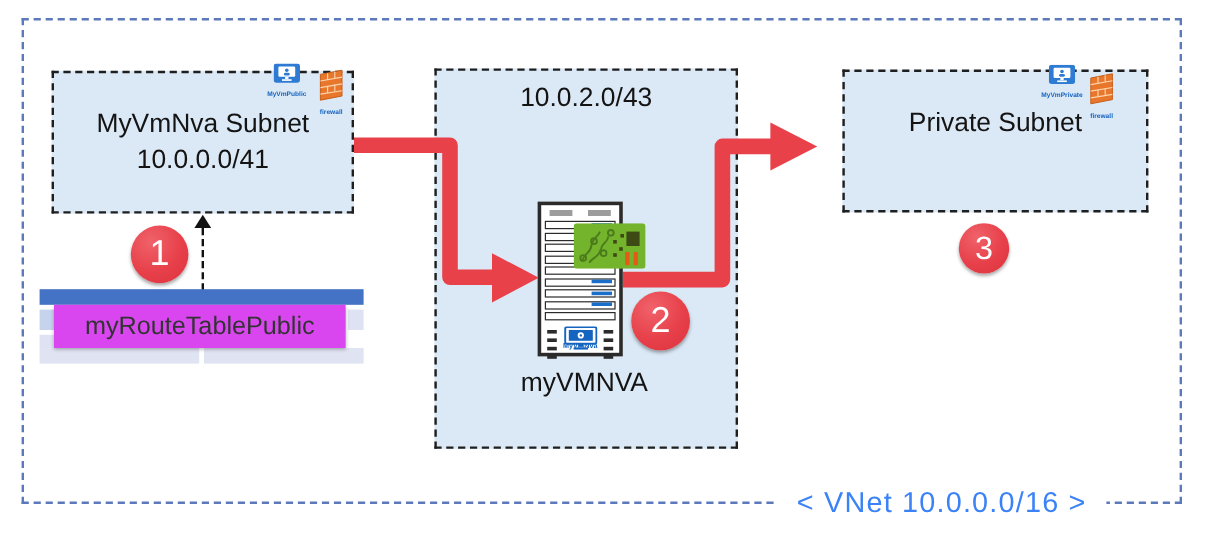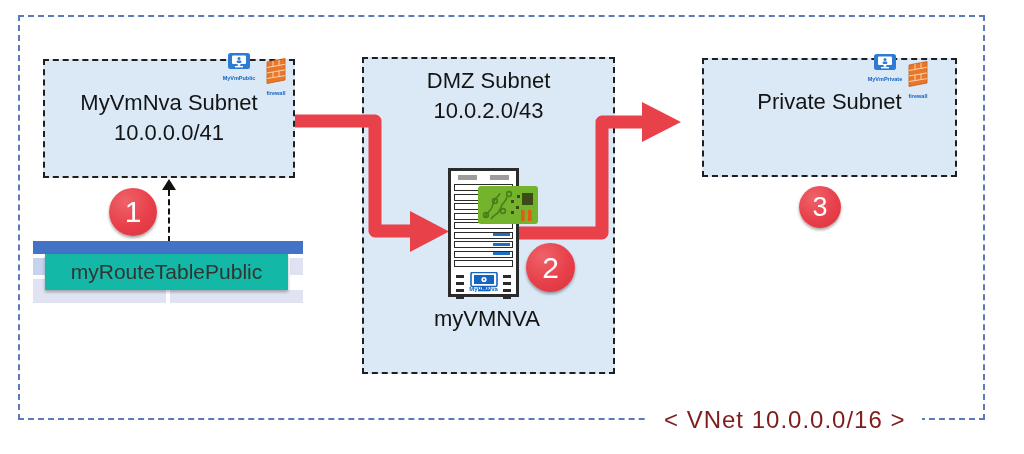--- a/index.html
+++ b/index.html
@@ -3,21 +3,21 @@
 <meta charset="utf-8">
 <style>
   * { margin:0; padding:0; box-sizing:border-box; }
   body { font-family:"Liberation Sans", sans-serif; background:#fff; }
   .stage { position:relative; width:1024px; height:454px; background:#fff; overflow:hidden; }
 
   
   .vnet { position:absolute; left:18px; top:15px; width:967px; height:405px;
           border:2px dashed #5b79bb; }
   .vnet-label { position:absolute; left:648px; top:398px; height:44px; padding:0 16px;
-          background:#fff; display:flex; align-items:center; font-size:24px; color:#7f1d1d;
+          background:#fff; display:flex; align-items:center; font-size:24px; color:#3b82f6;
           letter-spacing:1px; z-index:3; white-space:nowrap; }
 
   
   .subnet { position:absolute; background:#dbe8f5; border:2px dashed #1f1f1f; z-index:1; }
   .subnet-public  { left:43px;  top:59px; width:252px; height:119px; }
   .subnet-dmz     { left:362px; top:57px; width:253px; height:317px; }
   .subnet-private { left:683px; top:58px; width:255px; height:119px;margin-left:19px; }
   .subnet-text { position:absolute; left:0; width:100%; text-align:center;
           font-size:22px; line-height:30px; color:#141414; }
   .subnet-public  .subnet-text { top:27px; }
@@ -48,21 +48,21 @@
           border-bottom:11px solid #111; z-index:2; }
 
   
   .route-table { position:absolute; left:33px; top:241px; width:270px; height:62px; z-index:2; }
   .rt-header { position:absolute; left:0; top:0; width:270px; height:13px; background:#4472c4; }
   .rt-cell-l1 { position:absolute; left:0; top:17px; width:12px; height:17px; background:#c5d3ec; }
   .rt-cell-l2 { position:absolute; left:0; top:38px; width:12px; height:11px; background:#dfe2f2; }
   .rt-cell-r1 { position:absolute; left:257px; top:17px; width:13px; height:17px; background:#dfe2f2; }
   .rt-row-b1 { position:absolute; left:0; top:49px; width:133px; height:13px; background:#e0e3f2; }
   .rt-row-b2 { position:absolute; left:137px; top:49px; width:133px; height:13px; background:#e0e3f2; }
-  .rt-label { position:absolute; left:12px; top:13px; width:243px; height:36px; background:#14b8a6;
+  .rt-label { position:absolute; left:12px; top:13px; width:243px; height:36px; background:#d946ef;
           box-shadow:0 2px 3px rgba(0,0,0,.3); display:flex; align-items:center; justify-content:center;
           font-size:21px; color:#333; }
 
   
   .server { position:absolute; left:448px; top:168px; width:71px; height:129px; background:#fff;
           border:3px solid #2b2b2b; z-index:5; }
   .vent { position:absolute; top:4px; width:19px; height:5px; background:#9c9c9c; }
   .vent.left { left:7px; } .vent.right { right:7px; }
   .slats { position:absolute; left:3px; right:3px; top:13px; }
   .slat { position:relative; height:7px; border:1.5px solid #2b2b2b; background:#fff; margin-bottom:2.5px; }
@@ -93,21 +93,20 @@
 
   <div class="subnet subnet-public">
     <div class="subnet-text">
       <div>MyVmNva Subnet</div>
       <div>10.0.0.0/41</div>
     </div>
   </div>
 
   <div class="subnet subnet-dmz">
     <div class="subnet-text">
-      <div>DMZ Subnet</div>
       <div>10.0.2.0/43</div>
     </div>
   </div>
 
   <div class="subnet subnet-private">
     <div class="subnet-text">
       <div>Private Subnet</div>
     </div>
   </div>
 

